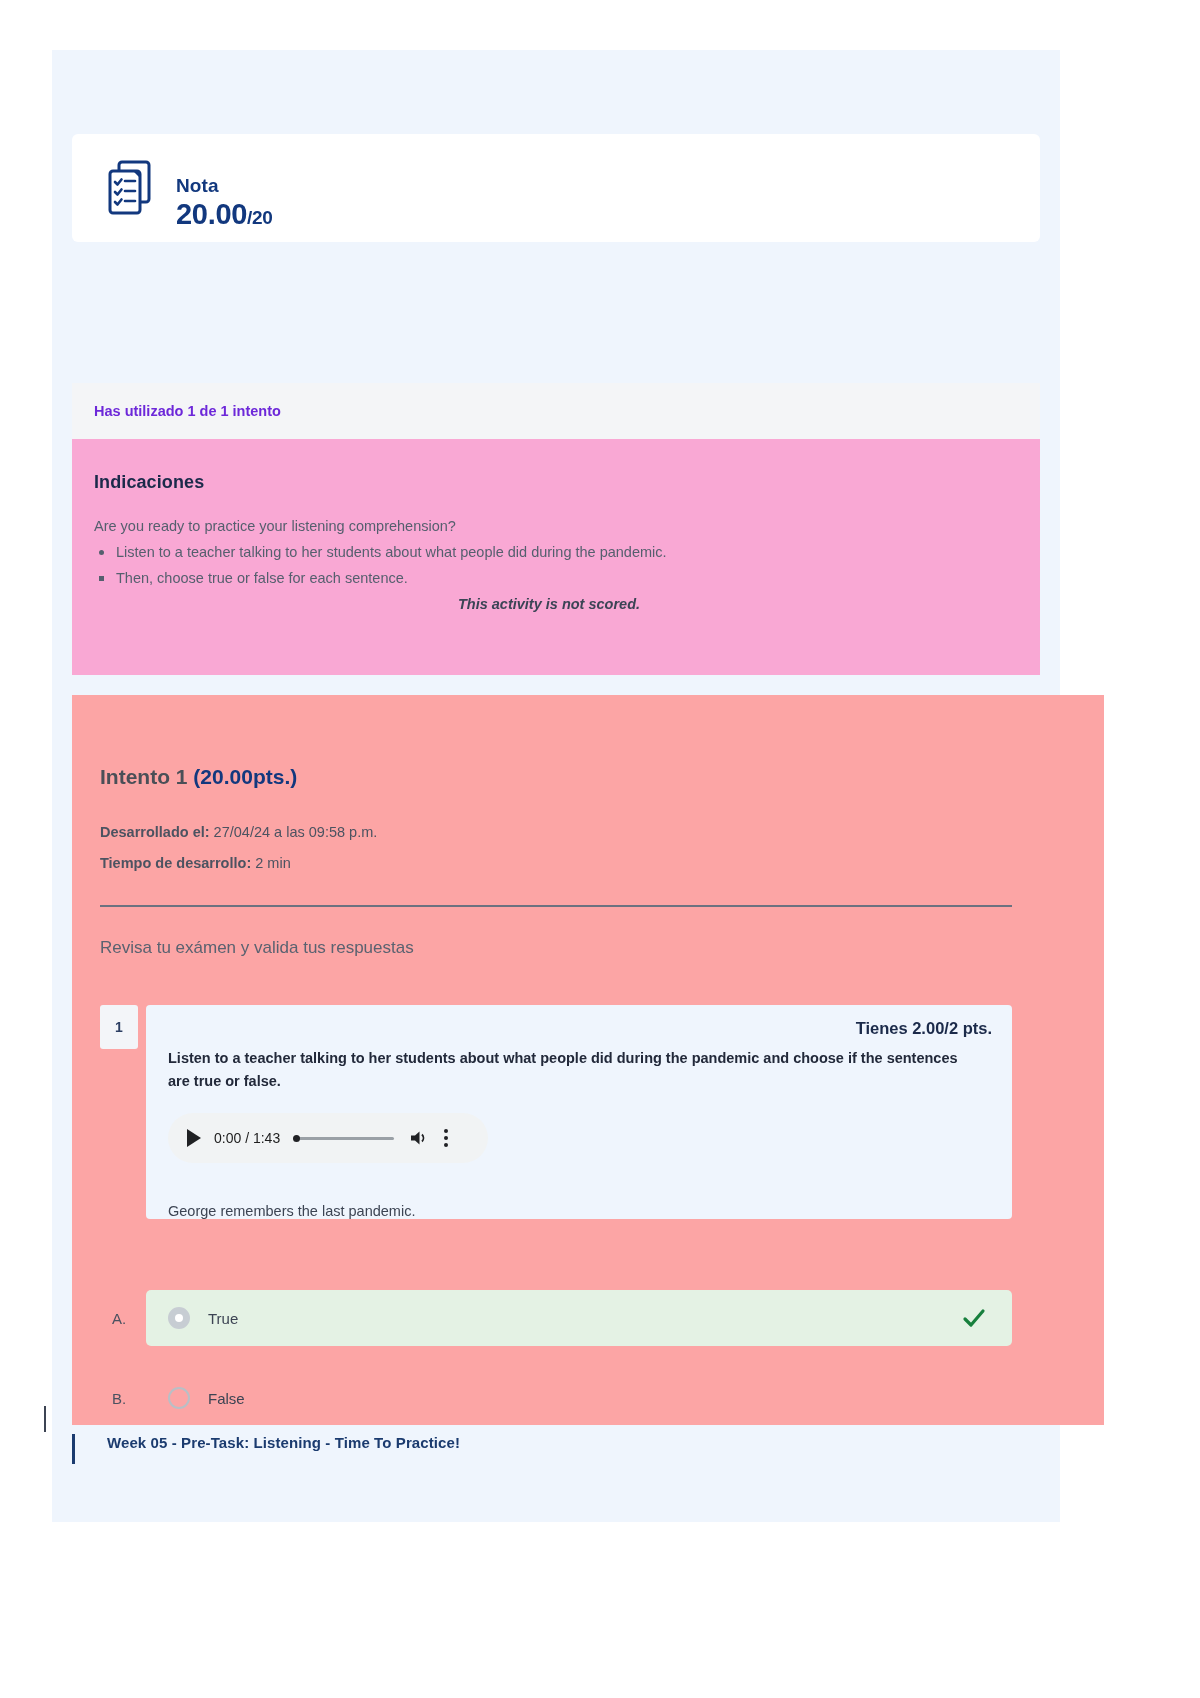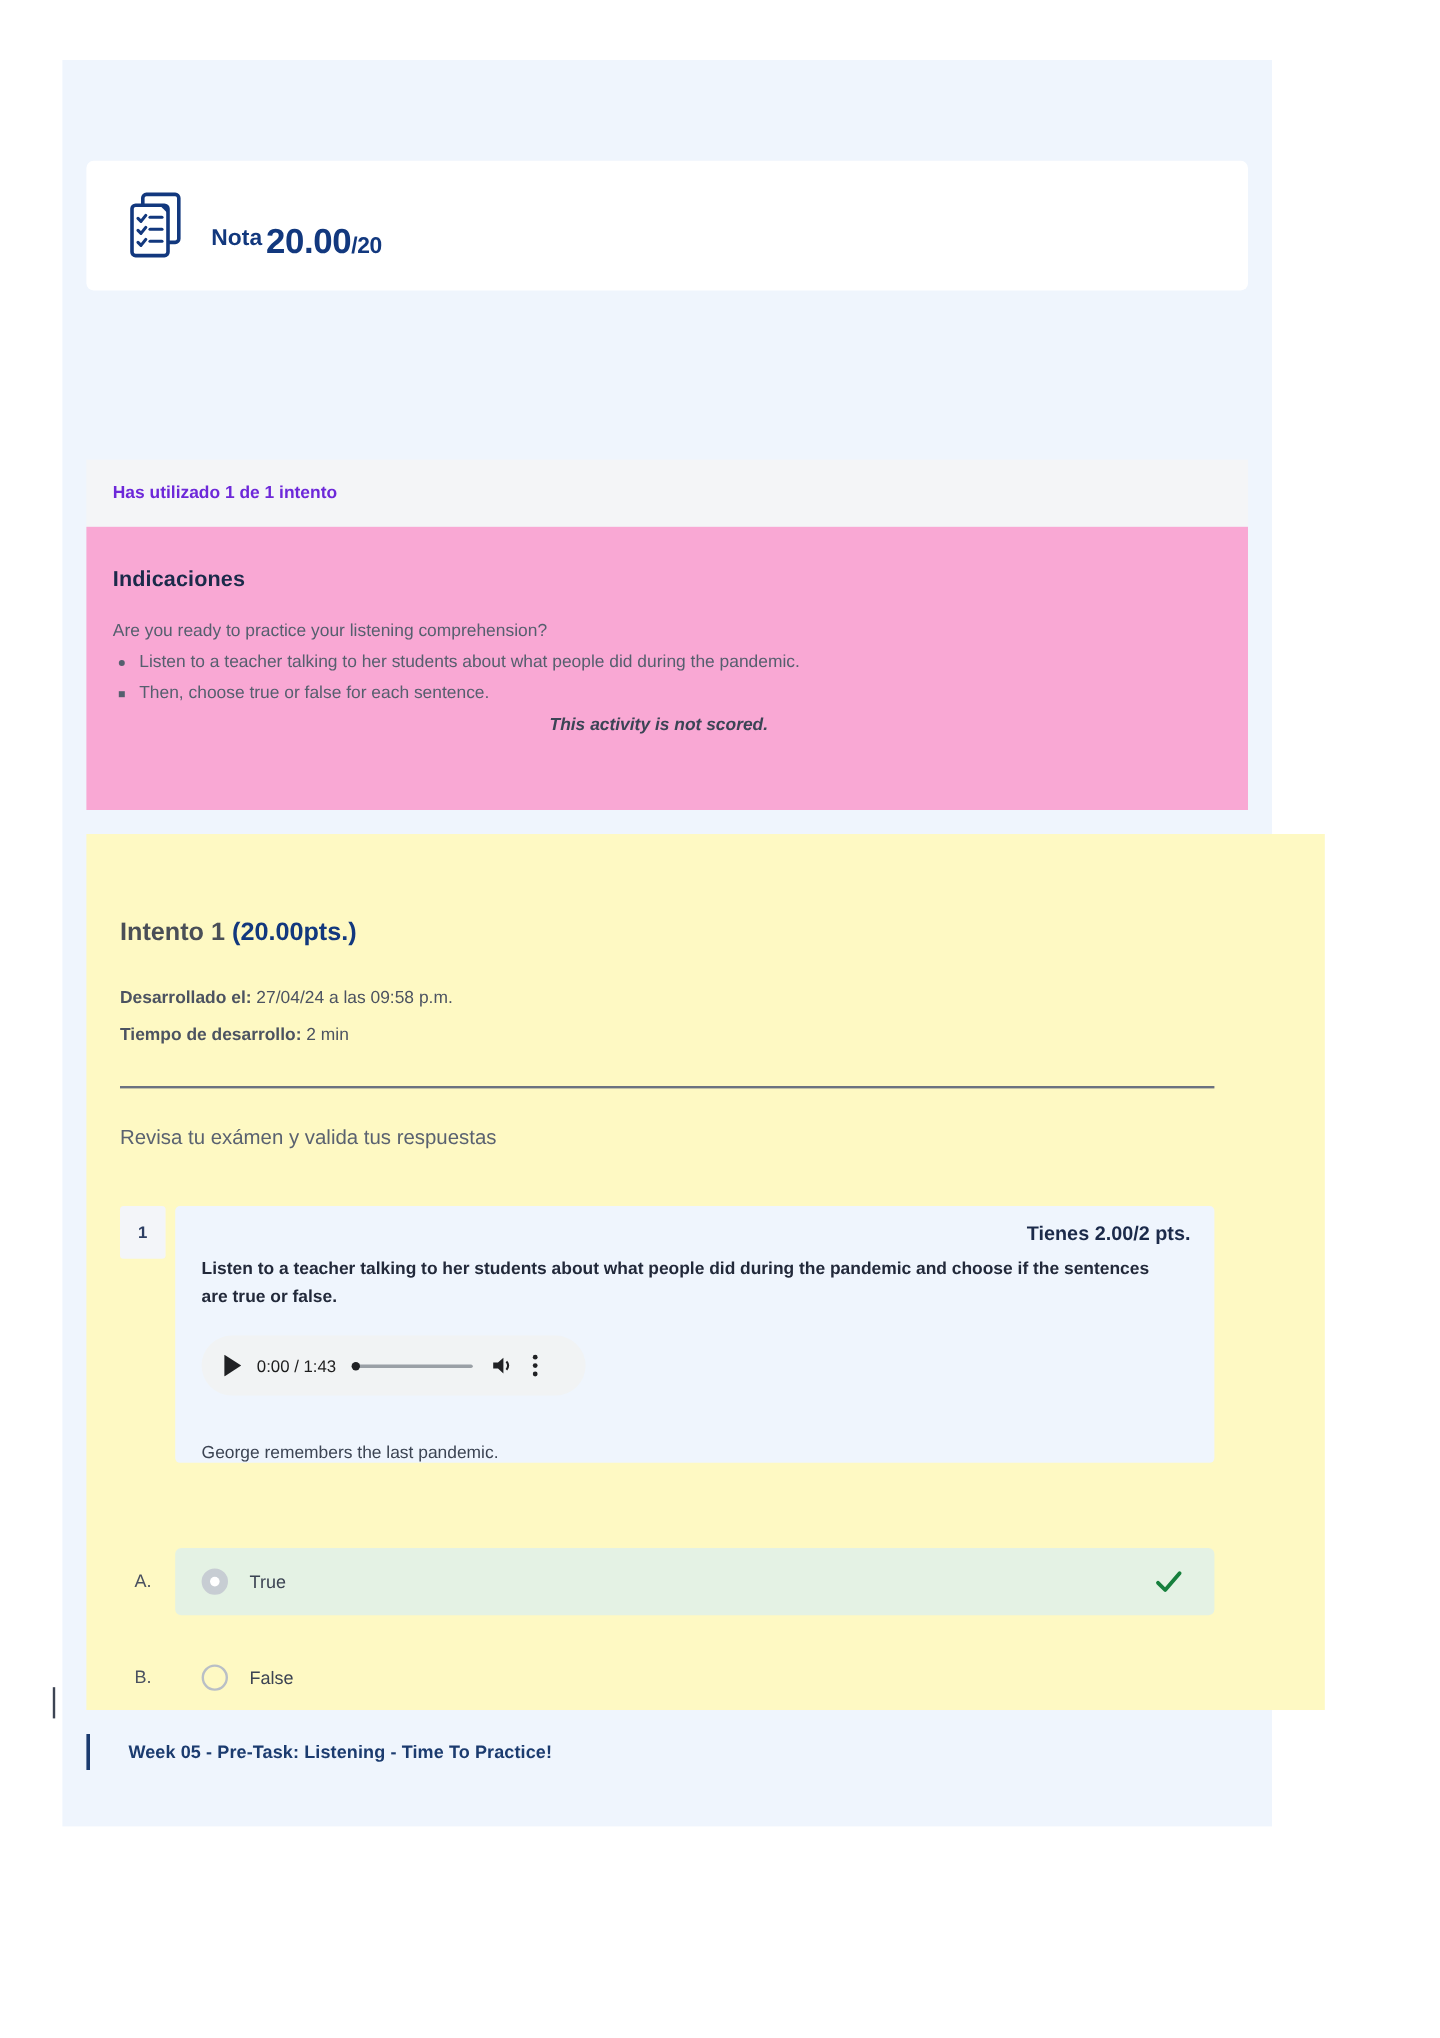--- a/index.html
+++ b/index.html
@@ -16,21 +16,21 @@
   }
   
   .nota-card{
     position:absolute;left:20px;top:84px;
     width:968px;height:108px;
     background:#ffffff;border-radius:6px;
     display:flex;align-items:center;
   }
   .nota-inner{display:flex;align-items:center;gap:18px;margin-left:34px;}
   .nota-icon{width:52px;height:58px;flex:0 0 auto;}
-  .nota-text{display:flex;gap:3px;margin-top:28px;}
+  .nota-text{display:flex;flex-direction:column;gap:3px;margin-top:28px;}
   .nota-label{
     font-size:19px;font-weight:bold;color:#12387e;letter-spacing:.1px;
   }
   .nota-score{
     font-size:29px;font-weight:bold;color:#12387e;letter-spacing:-.3px;
     line-height:1;
   }
   .nota-score .den{font-size:19px;font-weight:bold;}
 
   
@@ -68,21 +68,21 @@
   .indic-body li.ci .bul{border-radius:50%;}
   .indic-note{
     text-align:center;font-style:italic;font-weight:bold;color:#3b4455;
     margin-top:2px;
   }
 
   
   .intento-card{
     position:absolute;left:20px;top:645px;
     width:1032px;height:730px;
-    background:#fef9c3;
+    background:#fca5a5;
   }
   .intento-head{
     position:absolute;left:28px;top:70px;
     font-size:21px;font-weight:bold;color:#4a4f57;
   }
   .intento-head .pts{color:#12387e;}
   .meta1{position:absolute;left:28px;top:129px;font-size:14.5px;color:#4c5361;}
   .meta2{position:absolute;left:28px;top:160px;font-size:14.5px;color:#4c5361;}
   .meta-b{font-weight:bold;}
   .rule{
@@ -170,21 +170,21 @@
   .radio.sel .dot{width:8px;height:8px;border-radius:50%;background:#ffffff;}
   .opt-label{margin-left:18px;font-size:15px;color:#3c4453;}
   .check{
     position:absolute;right:26px;top:50%;transform:translateY(-50%);
     width:24px;height:24px;
   }
 
   
   .footer{
     position:absolute;left:72px;top:1434px;width:1000px;height:52px;
-    display:flex;align-items:center;
+    display:flex;
   }
   .foot-bar{width:3px;height:30px;background:#1b3b6f;flex:0 0 auto;}
   .foot-text{
     margin-left:32px;font-size:15px;font-weight:bold;color:#1b3b6f;
     letter-spacing:.1px;
   }
   .left-tick{
     position:absolute;left:44px;top:1406px;width:2px;height:26px;background:#3c4453;
   }
 </style>

